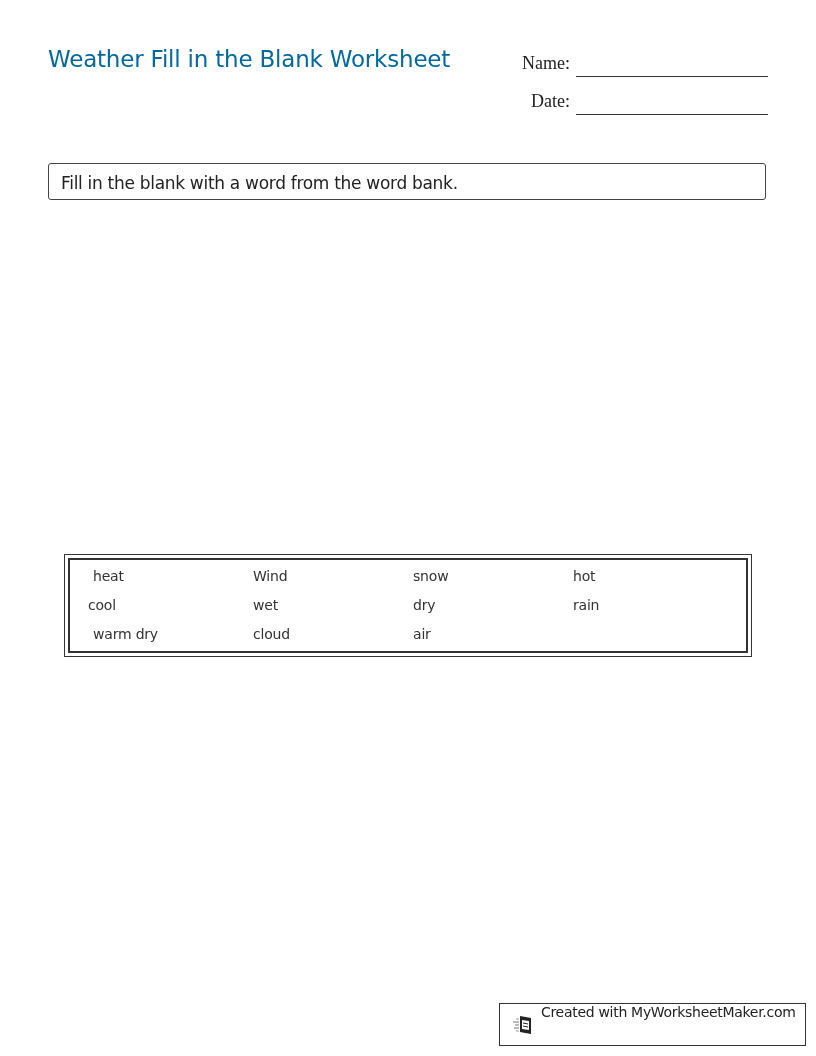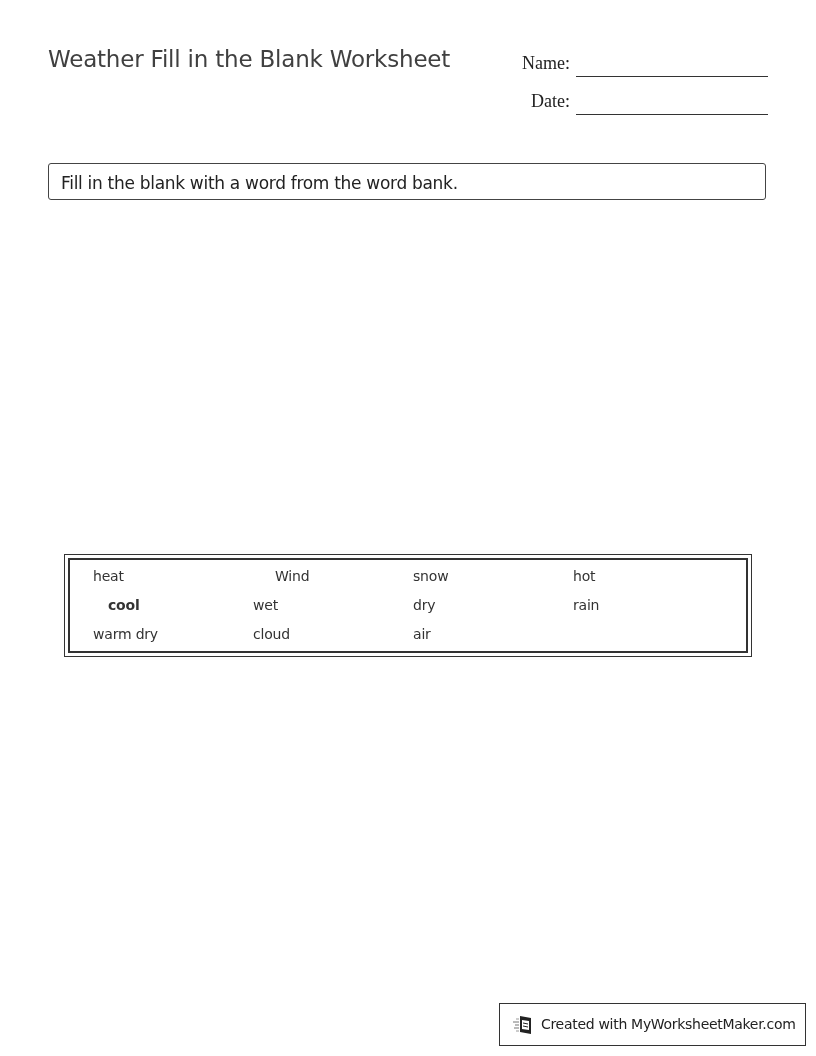--- a/index.html
+++ b/index.html
@@ -1,28 +1,28 @@
 <!DOCTYPE html>
 <html><head>
   <meta charset="utf-8">
   <style>
     html, body { margin: 0; padding: 0; background: #ffffff; }
     body { width: 816px; height: 1056px; position: relative; overflow: hidden; color: #222; }
-    .title { position: absolute; left: 48px; top: 46px; font-family: "DejaVu Sans", sans-serif; font-size: 23px; color: #404040; letter-spacing: -0.2px; }
+    .title { position: absolute; left: 48px; top: 46px; font-family: "DejaVu Sans", sans-serif; font-size: 23px; color: #0369a1; letter-spacing: -0.2px; }
     .field { position: absolute; font-family: "Liberation Serif", serif; font-size: 18px; color: #222; }
     .field-label { position: absolute; text-align: right; width: 80px; }
     .field-line { position: absolute; border-bottom: 1.3px solid #333; width: 192px; }
     .instructions { position: absolute; left: 48px; top: 163px; width: 718px; height: 37px; border: 1.3px solid #444; border-radius: 3px; box-sizing: border-box; }
     .instructions-text { position: absolute; left: 12px; top: 9px; font-family: "DejaVu Sans", sans-serif; font-size: 17px; color: #222; letter-spacing: -0.3px; }
     .wordbank-outer { position: absolute; left: 64px; top: 554px; width: 688px; height: 103px; border: 1.5px solid #333; box-sizing: border-box; }
     .wordbank-inner { position: absolute; left: 68px; top: 558px; width: 680px; height: 95px; border: 2px solid #333; box-sizing: border-box; }
     .word { position: absolute; font-family: "DejaVu Sans", sans-serif; font-size: 14px; color: #333; letter-spacing: -0.2px; }
     .footer { position: absolute; left: 499px; top: 1003px; width: 307px; height: 43px; border: 1.3px solid #333; box-sizing: border-box; }
     .footer-icon { position: absolute; left: 12px; top: 11px; width: 22px; height: 20px; }
-    .footer-text { position: absolute; left: 41px; top: 12px; font-family: "DejaVu Sans", sans-serif; font-size: 14px; color: #222; letter-spacing: -0.3px; white-space: nowrap; }
+    .footer-text { position: absolute; left: 41px; top: 0; font-family: "DejaVu Sans", sans-serif; font-size: 14px; color: #222; letter-spacing: -0.3px; white-space: nowrap; }
   </style>
 </head>
 <body>
 
 <div>
 
   <div class="title">Weather Fill in the Blank Worksheet</div>
 
   <div>
     <div class="field field-label" style="left:490px; top:53px;text-align:right;">Name:</div>
@@ -36,25 +36,25 @@
 
   <div class="instructions">
     <div class="instructions-text">Fill in the blank with a word from the word bank.</div>
   </div>
 
   <div>
     <div class="wordbank-outer"></div>
     <div class="wordbank-inner"></div>
 
     <div class="word" style="left:93px; top:568px;">heat</div>
-    <div class="word" style="left:253px; top:568px;margin-left:22px;">Wind</div>
+    <div class="word" style="left:253px; top:568px;">Wind</div>
     <div class="word" style="left:413px; top:568px;">snow</div>
     <div class="word" style="left:573px; top:568px;">hot</div>
 
-    <div class="word" style="left:108px; top:597px;font-weight:bold;">cool</div>
+    <div class="word" style="left:88px; top:597px;">cool</div>
     <div class="word" style="left:253px; top:597px;">wet</div>
     <div class="word" style="left:413px; top:597px;">dry</div>
     <div class="word" style="left:573px; top:597px;">rain</div>
 
     <div class="word" style="left:93px; top:626px;">warm dry</div>
     <div class="word" style="left:253px; top:626px;text-align:right;">cloud</div>
     <div class="word" style="left:413px; top:626px;">air</div>
   </div>
 
   <div class="footer">

